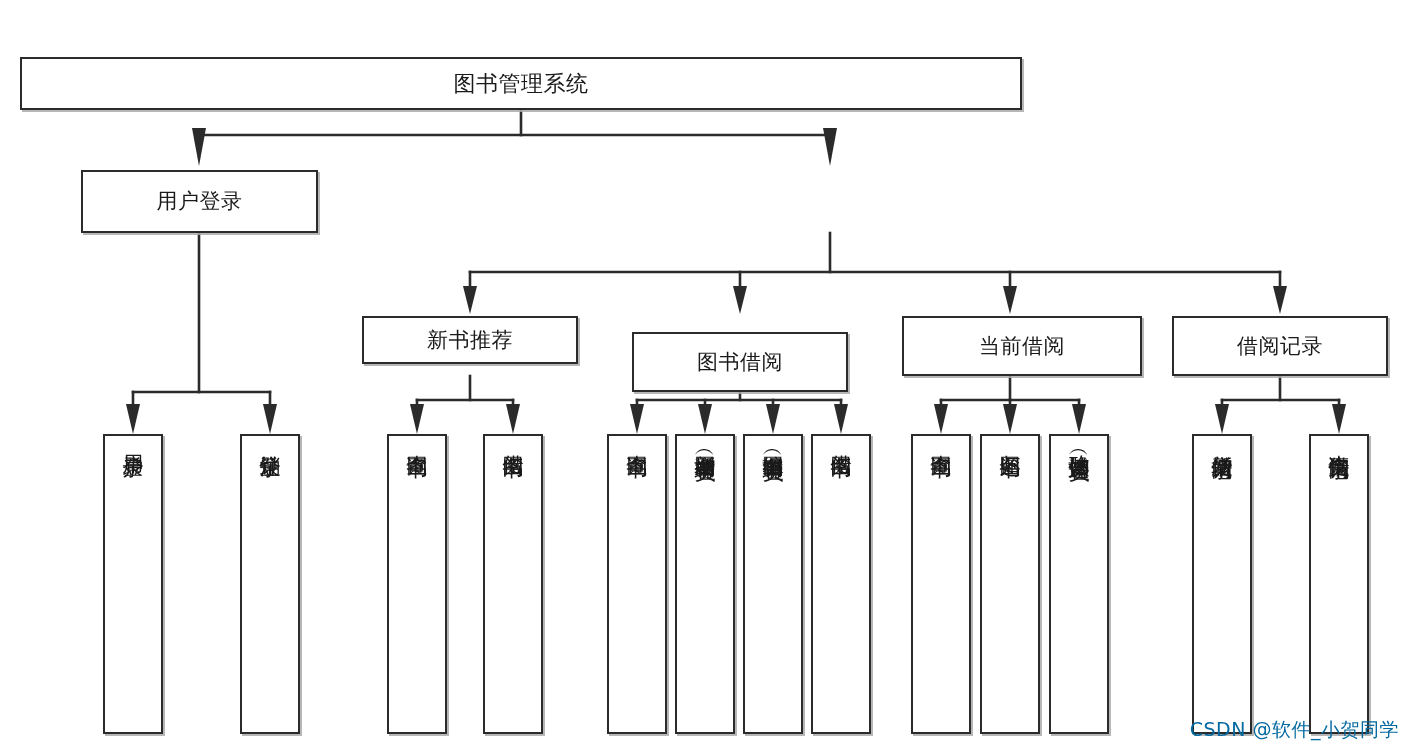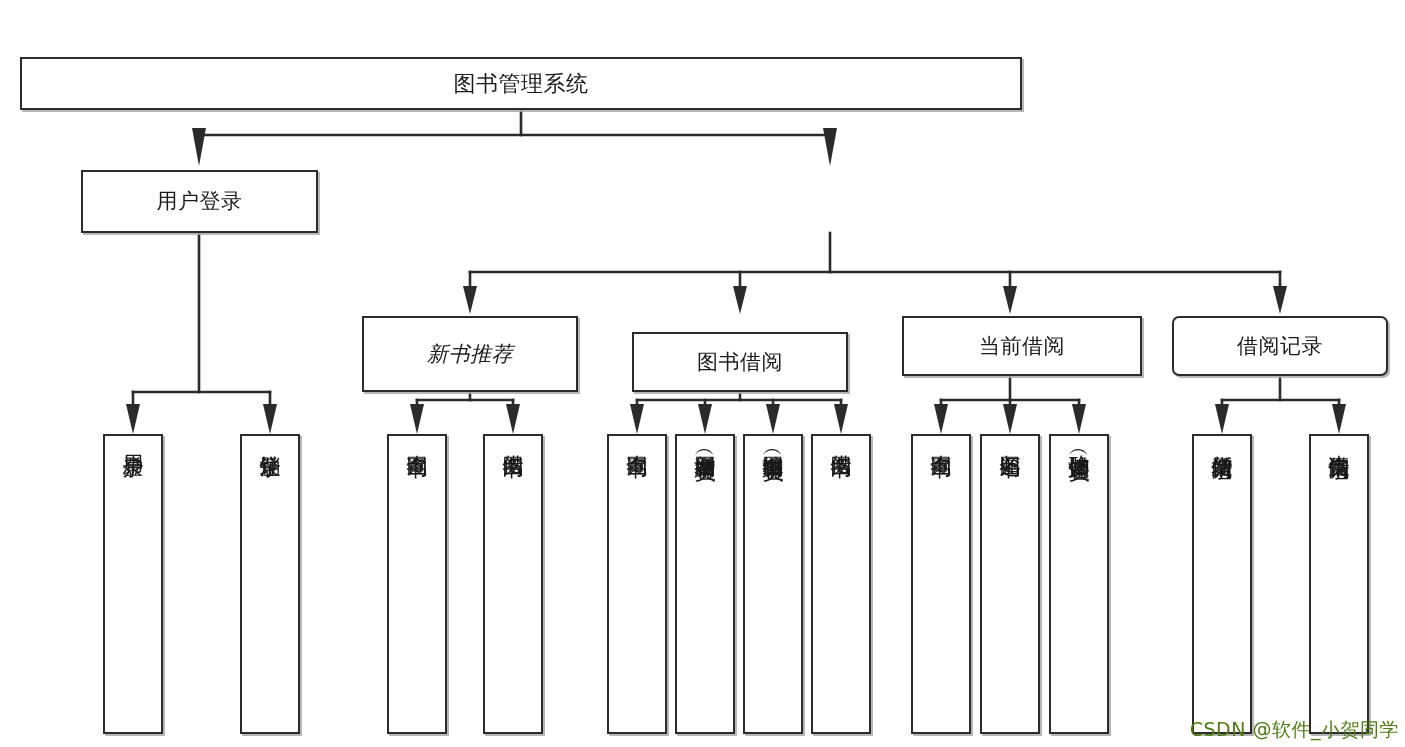--- a/index.html
+++ b/index.html
@@ -60,21 +60,21 @@
     letter-spacing: 1px;
     white-space: normal;
     height: auto;
     max-height: 100%;
   }
   .watermark {
     position: absolute;
     right: 6px;
     bottom: 4px;
     font-size: 19px;
-    color: #4d7c0f;
+    color: #0369a1;
     letter-spacing: 0.5px;
     z-index: 6;
     white-space: nowrap;
     font-family: "DejaVu Sans", "Liberation Sans", sans-serif;
   }
 </style>
 </head>
 <body>
 
 <div id="canvas">
@@ -159,33 +159,33 @@
 
   <div class="node root" style="left:20px; top:13px; width:1002px; height:53px;margin-top:44px;">
     <span class="lbl">图书管理系统</span>
   </div>
 
   <div class="node" style="left:81px; top:170px; width:237px; height:63px;">
     <span class="lbl">用户登录</span>
   </div>
 
 
-  <div class="node" style="left:362px; top:316px; width:216px; height:76px;font-style:italic;">
+  <div class="node" style="left:362px; top:316px; width:216px; height:48px;">
     <span class="lbl">新书推荐</span>
   </div>
 
   <div class="node" style="left:632px; top:316px; width:216px; height:60px;margin-top:16px;">
     <span class="lbl">图书借阅</span>
   </div>
 
   <div class="node" style="left:902px; top:316px; width:240px; height:60px;">
     <span class="lbl">当前借阅</span>
   </div>
 
-  <div class="node" style="left:1172px; top:316px; width:216px; height:60px;border-radius:7px;">
+  <div class="node" style="left:1172px; top:316px; width:216px; height:60px;">
     <span class="lbl">借阅记录</span>
   </div>
 
   <div class="node leaf" style="left:103px; top:434px; width:60px; height:300px;">
     <span class="lbl">用户登录</span>
   </div>
   <div class="node leaf" style="left:240px; top:434px; width:60px; height:300px;">
     <span class="lbl">注销登录</span>
   </div>
 

